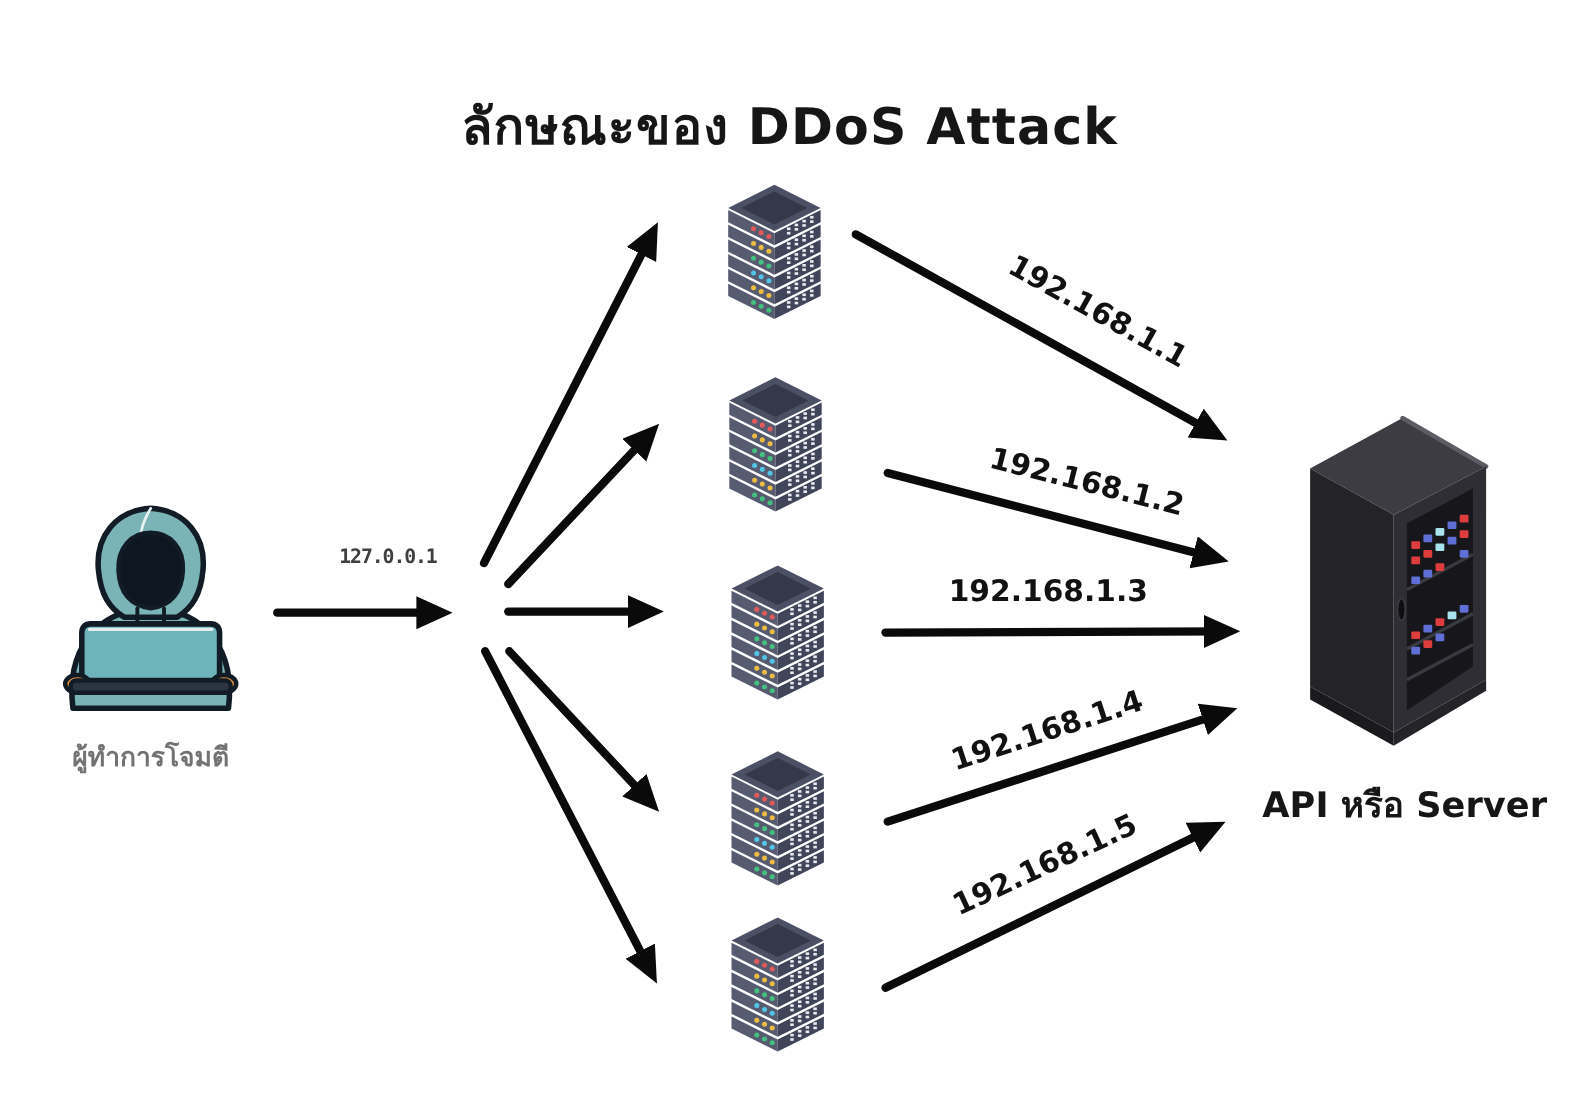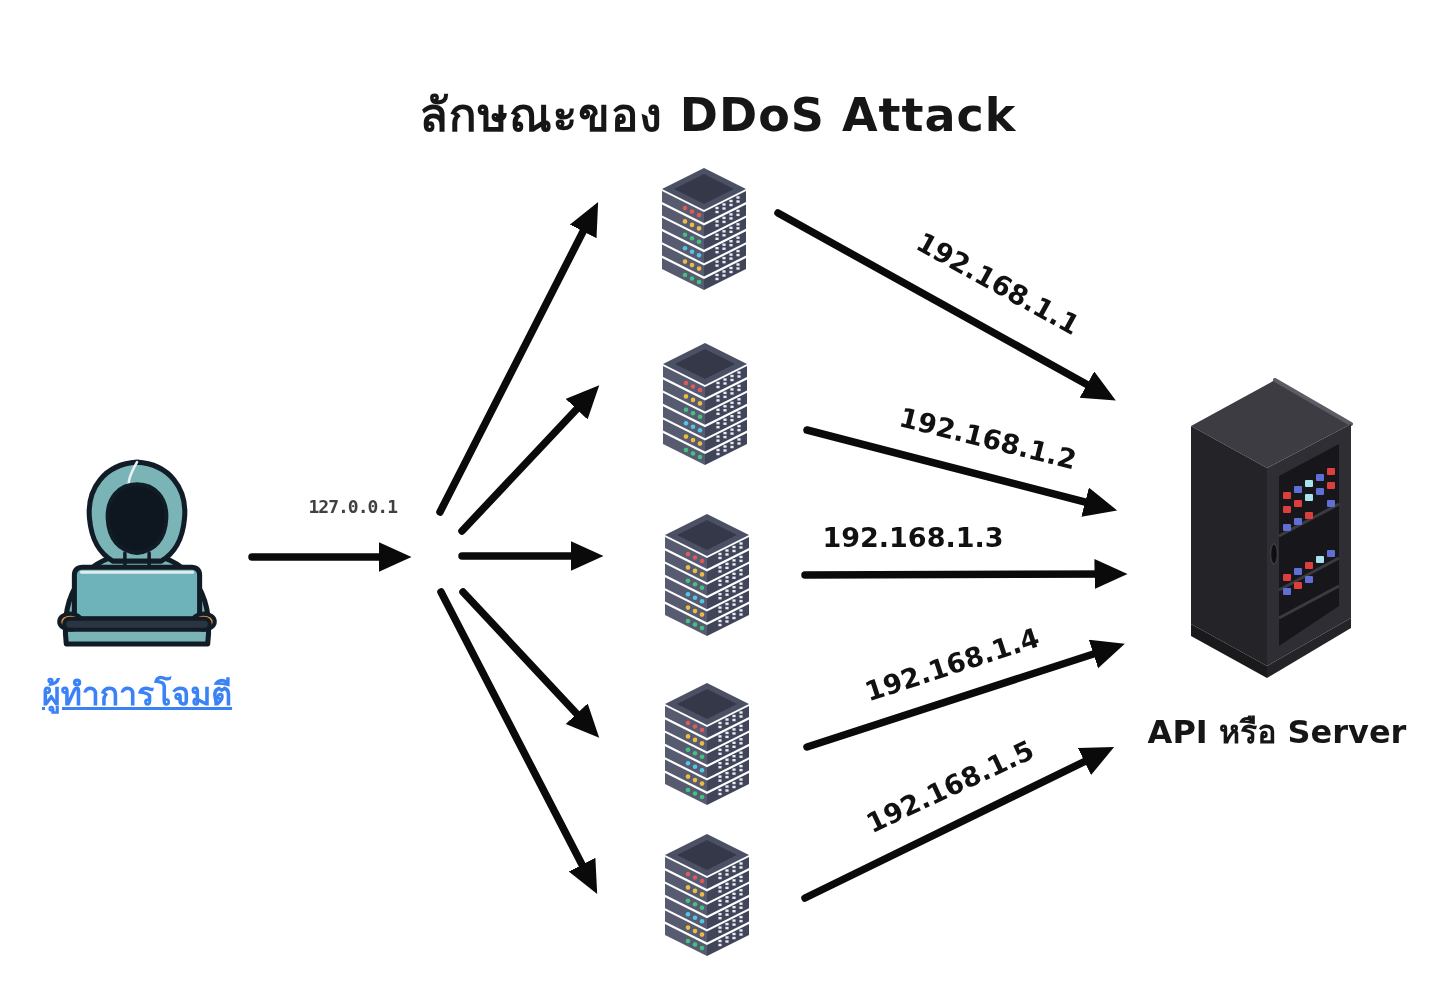--- a/index.html
+++ b/index.html
@@ -9,40 +9,40 @@
   }
   .title{
     position:absolute;left:0;top:60px;width:1400px;margin:18px;text-align:center;
     font-size:46px;font-weight:700;letter-spacing:1px;color:#161616;
   }
   .arrows{position:absolute;left:0;top:0;width:1440px;height:1000px;}
   .arrows line{stroke:#0a0a0a;stroke-width:7.5;stroke-linecap:round;}
   .attacker-figure{position:absolute;left:36px;top:450px;width:202px;height:202px;}
   .attacker-label{
     position:absolute;left:22px;top:668px;width:230px;text-align:center;
-    font-size:32px;font-weight:700;color:#3b82f6;text-decoration:underline;
+    font-size:24px;font-weight:700;color:#737373;
   }
   .src-ip{
     position:absolute;left:237px;top:496px;width:160px;text-align:right;
     font-size:18px;font-weight:700;color:#404040;
     font-family:"DejaVu Sans Mono","Liberation Mono",monospace;letter-spacing:-1px;
   }
   .bot{position:absolute;width:88px;height:126px;}
   .bot svg{width:100%;height:100%;display:block;}
   .bot1{left:660px;top:166px;}
   .bot2{left:661px;top:341px;}
   .bot3{left:663px;top:512px;}
   .bot4{left:663px;top:681px;}
   .bot5{left:663px;top:832px;}
   .ip-label{
     position:absolute;width:240px;text-align:center;font-size:27px;font-weight:700;color:#111111;
   }
   .ip1{left:878px;top:268px;transform:rotate(29deg);}
   .ip2{left:868px;top:423px;transform:rotate(14deg);}
-  .ip3{left:793px;top:522px;}
+  .ip3{left:833px;top:522px;}
   .ip4{left:832px;top:649px;transform:rotate(-18deg);}
   .ip5{left:830px;top:771px;transform:rotate(-25deg);}
   .rack{position:absolute;left:1183px;top:378px;width:175px;height:310px;}
   .rack svg{width:100%;height:100%;display:block;}
   .target-label{
     position:absolute;left:1092px;top:706px;width:370px;text-align:center;
     font-size:32px;font-weight:700;color:#161616;
   }
   .defs-holder{position:absolute;width:0;height:0;overflow:hidden;}
 </style>

